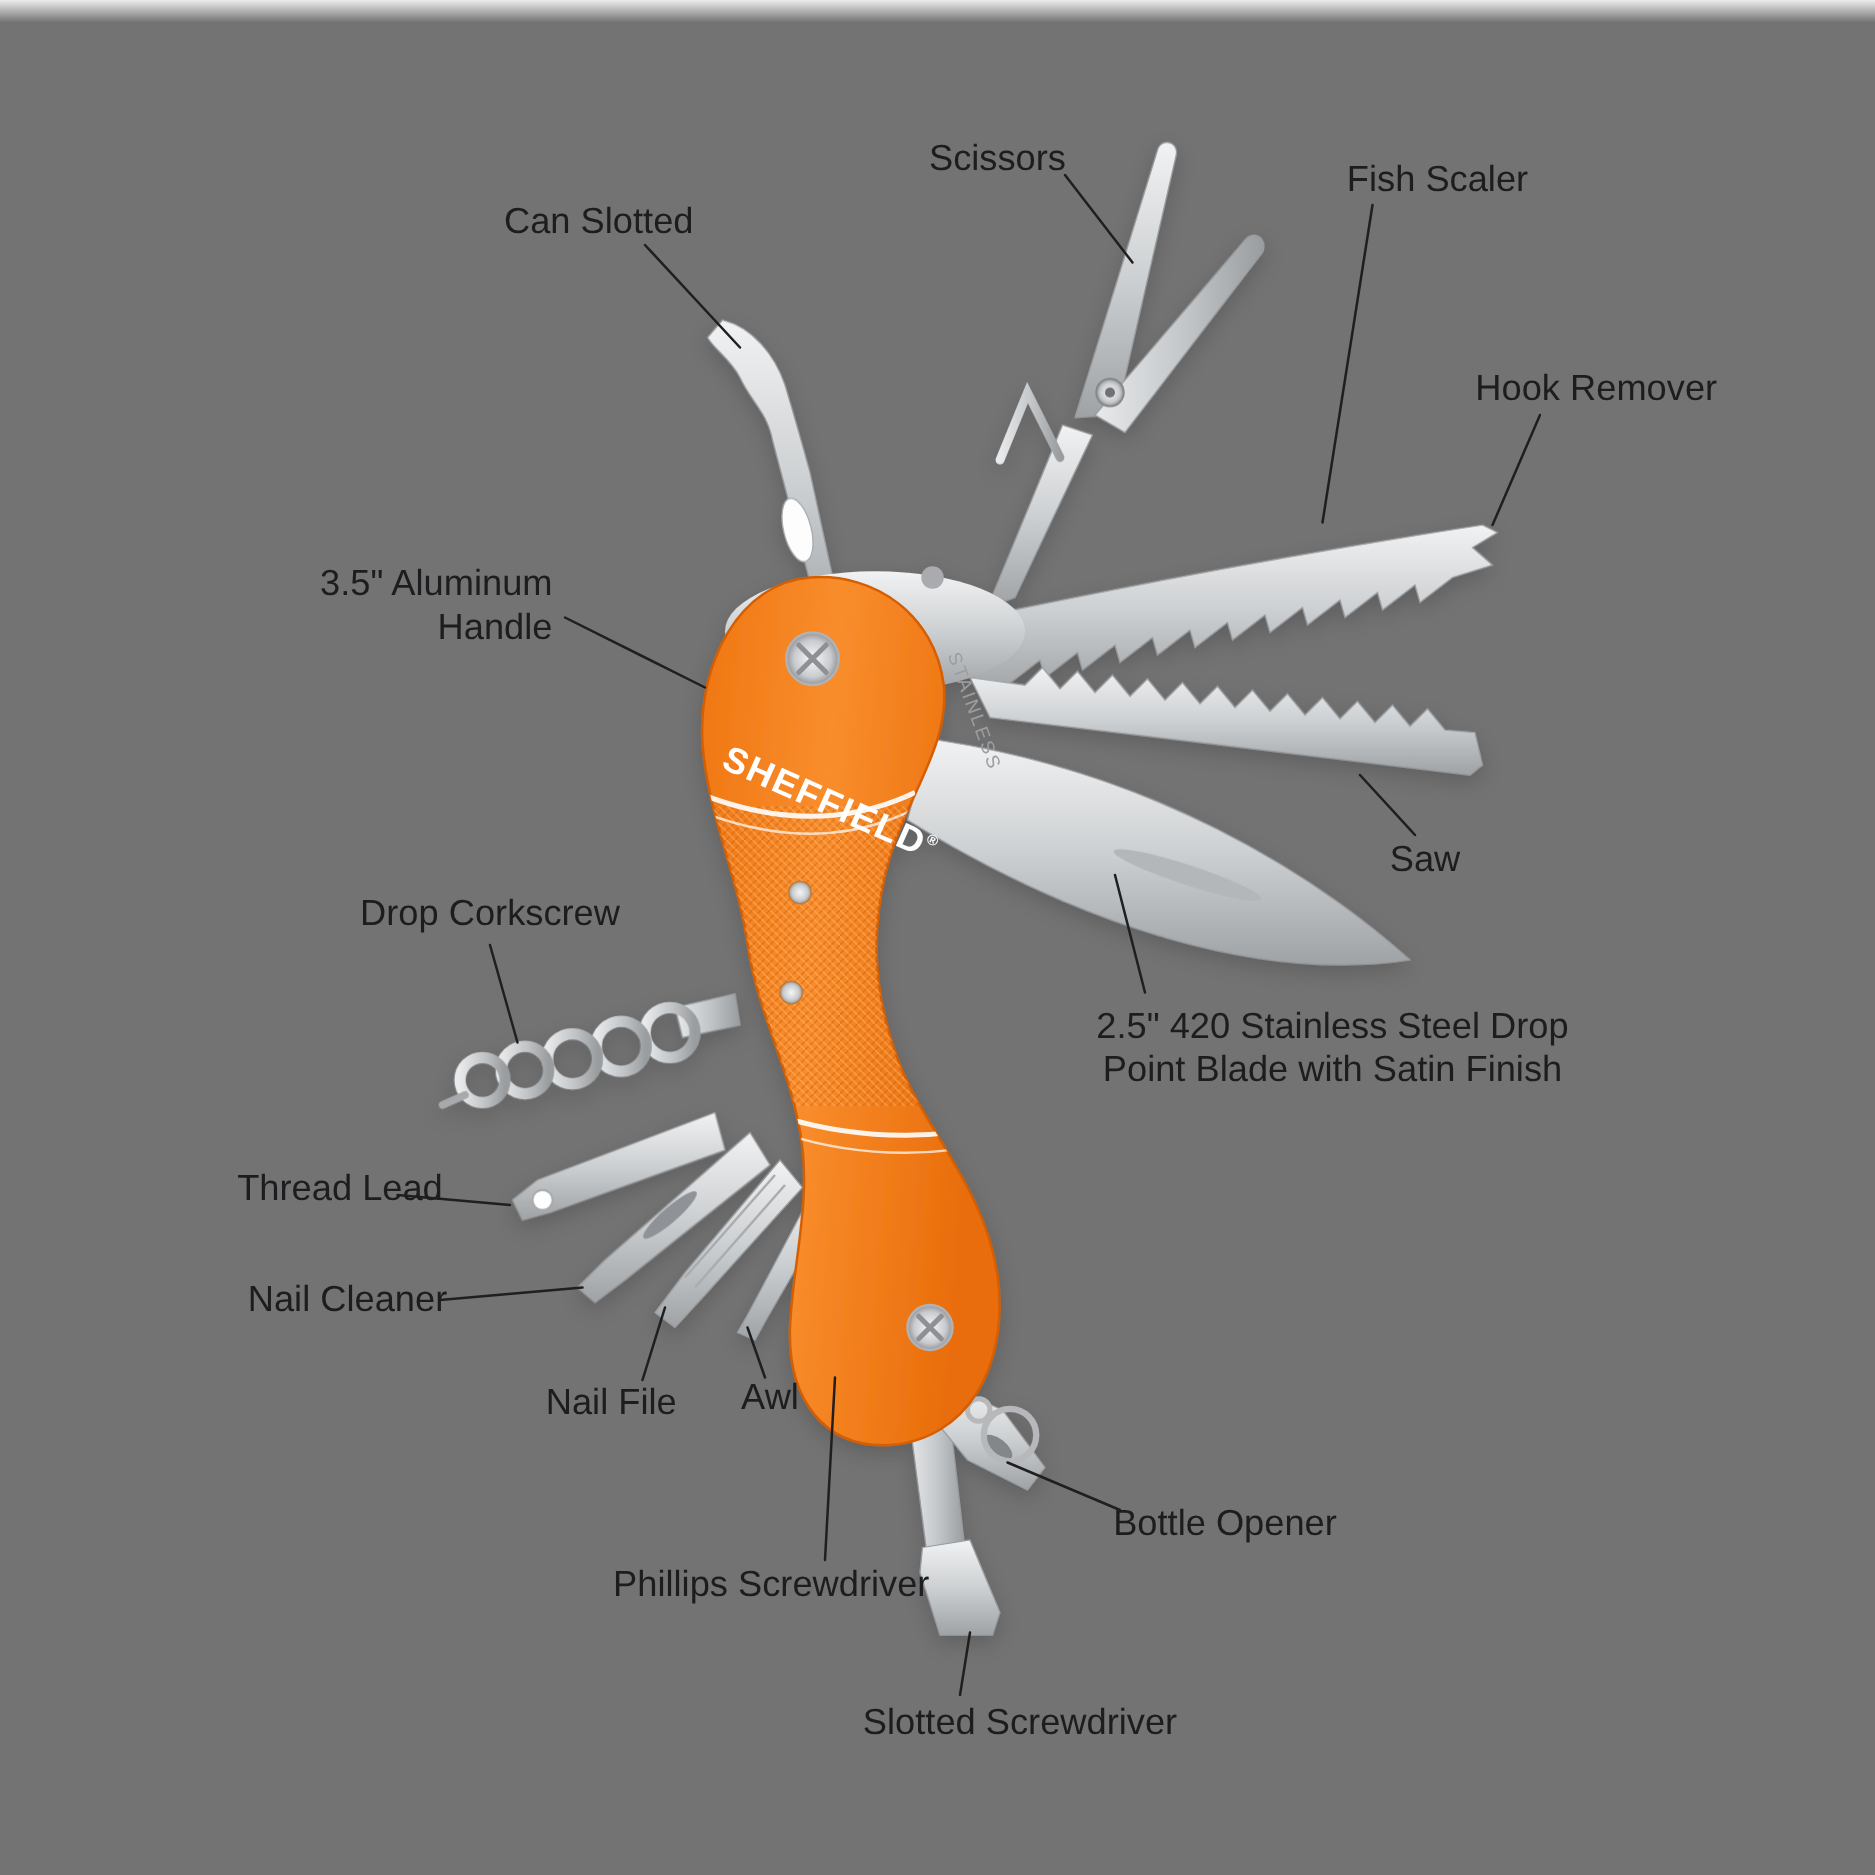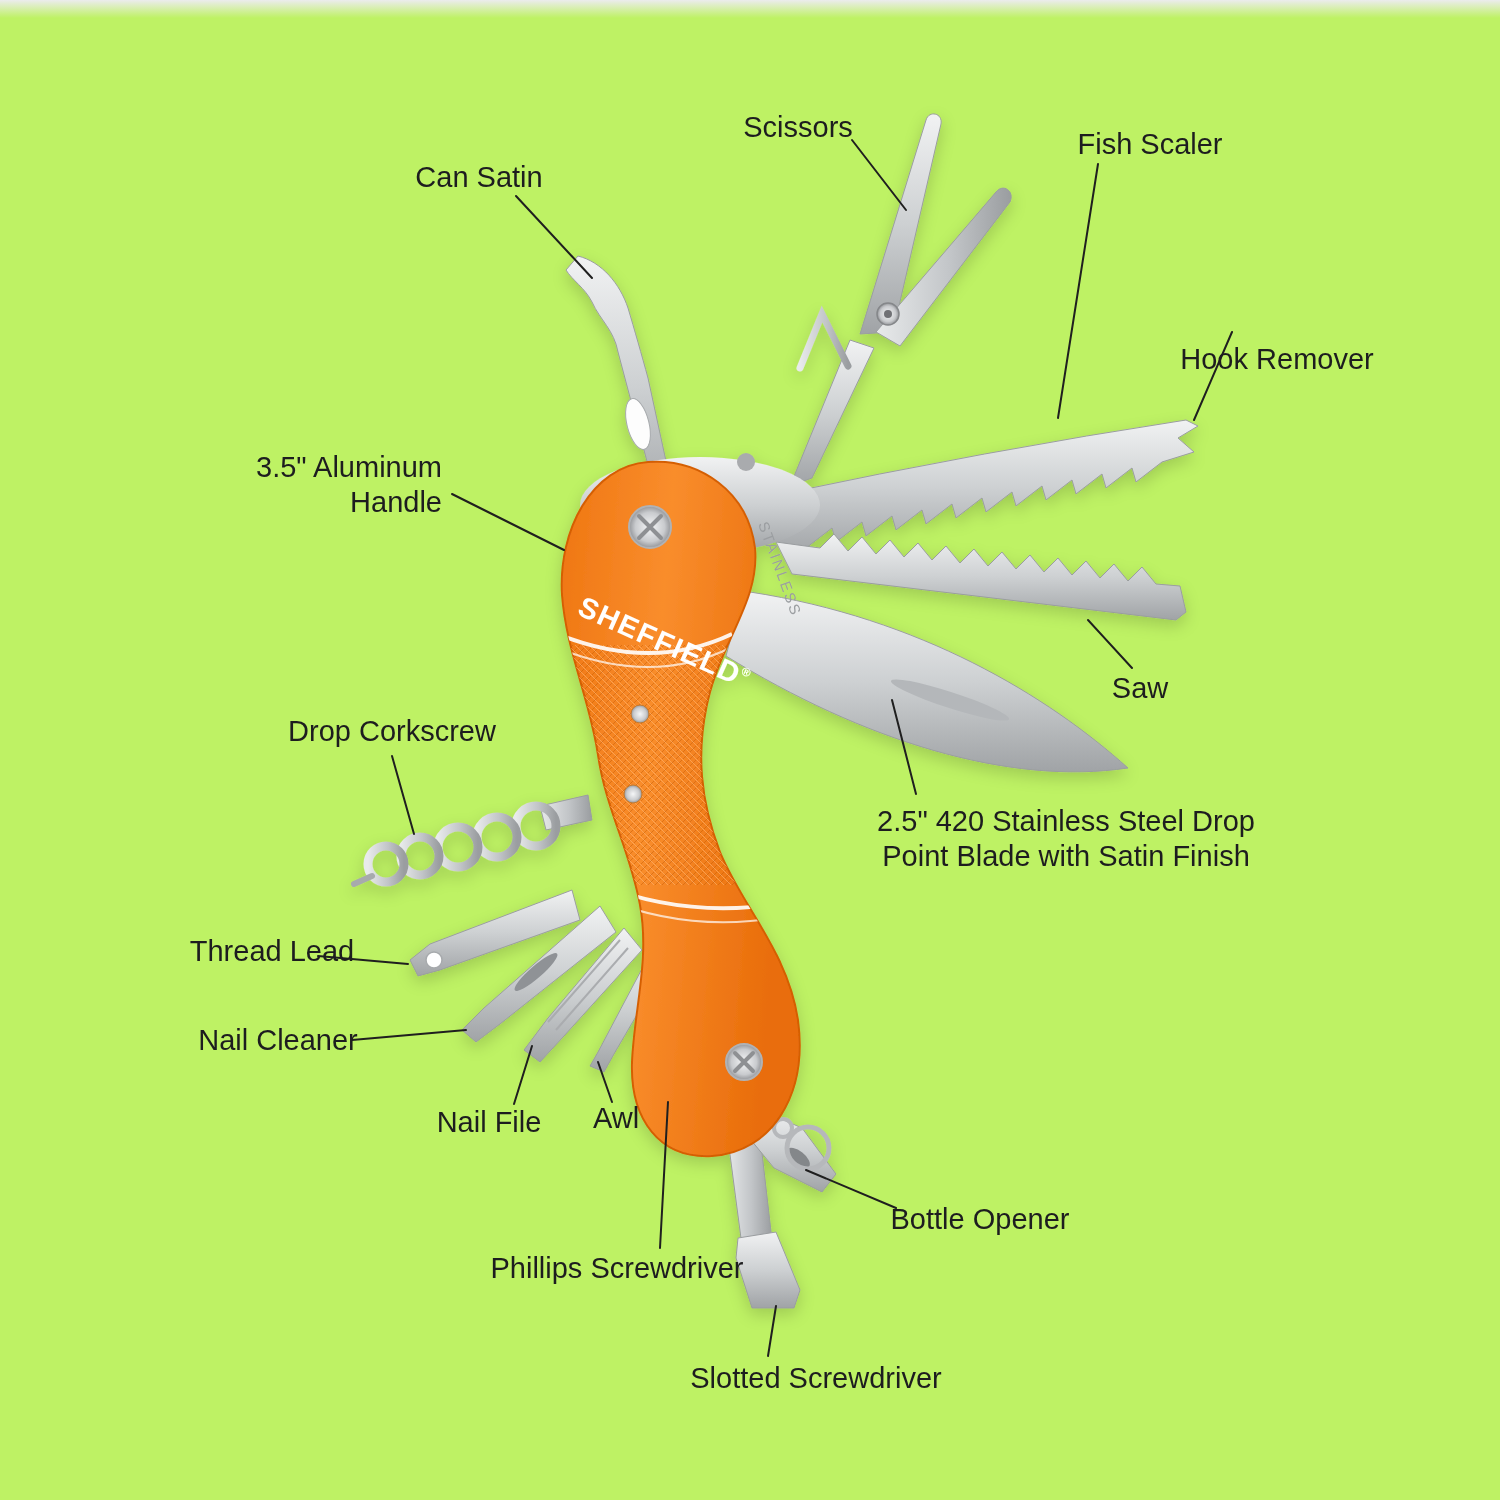--- a/index.html
+++ b/index.html
@@ -1,18 +1,18 @@
 <!DOCTYPE html>
 <html><head>
 <meta charset="utf-8">
 <style>
   html,body{margin:0;padding:0;background:#ffffff;}
   .stage{
     position:relative;width:1500px;height:1500px;margin:0 auto;
-    background:#bef264;overflow:hidden;
+    background:#737373;overflow:hidden;
     font-family:"Liberation Sans", sans-serif;
   }
   .top-fade{
     position:absolute;top:0;left:0;right:0;height:18px;
     background:linear-gradient(#ececed,rgba(255,255,255,0));
     pointer-events:none;
   }
   svg.art{position:absolute;left:0;top:0;}
   .label{
     position:absolute;
@@ -184,23 +184,23 @@
       <line x1="352" y1="1040" x2="466" y2="1030"></line>
       <line x1="514" y1="1104" x2="532" y2="1046"></line>
       <line x1="612" y1="1102" x2="598" y2="1062"></line>
       <line x1="896" y1="1208" x2="806" y2="1170"></line>
       <line x1="660" y1="1248" x2="668" y2="1102"></line>
       <line x1="768" y1="1356" x2="776" y2="1306"></line>
     </g>
   </svg>
 
   <div class="label center" style="left:798px;top:110px;">Scissors</div>
-  <div class="label center" style="left:479px;top:160px;">Can Satin</div>
+  <div class="label center" style="left:479px;top:160px;">Can Slotted</div>
   <div class="label center" style="left:1106px;top:127px;margin-left:44px;">Fish Scaler</div>
-  <div class="label center" style="left:1277px;top:294px;margin-top:48px;">Hook Remover</div>
+  <div class="label center" style="left:1277px;top:294px;">Hook Remover</div>
   <div class="label right" style="left:252px;top:450px;width:190px;">3.5" Aluminum
 Handle</div>
   <div class="label center" style="left:1140px;top:671px;">Saw</div>
   <div class="label center" style="left:392px;top:714px;">Drop Corkscrew</div>
   <div class="label center" style="left:1066px;top:804px;width:420px;">2.5" 420 Stainless Steel Drop
 Point Blade with Satin Finish</div>
   <div class="label center" style="left:272px;top:934px;">Thread Lead</div>
   <div class="label center" style="left:278px;top:1023px;">Nail Cleaner</div>
   <div class="label center" style="left:489px;top:1105px;">Nail File</div>
   <div class="label center" style="left:616px;top:1101px;">Awl</div>

